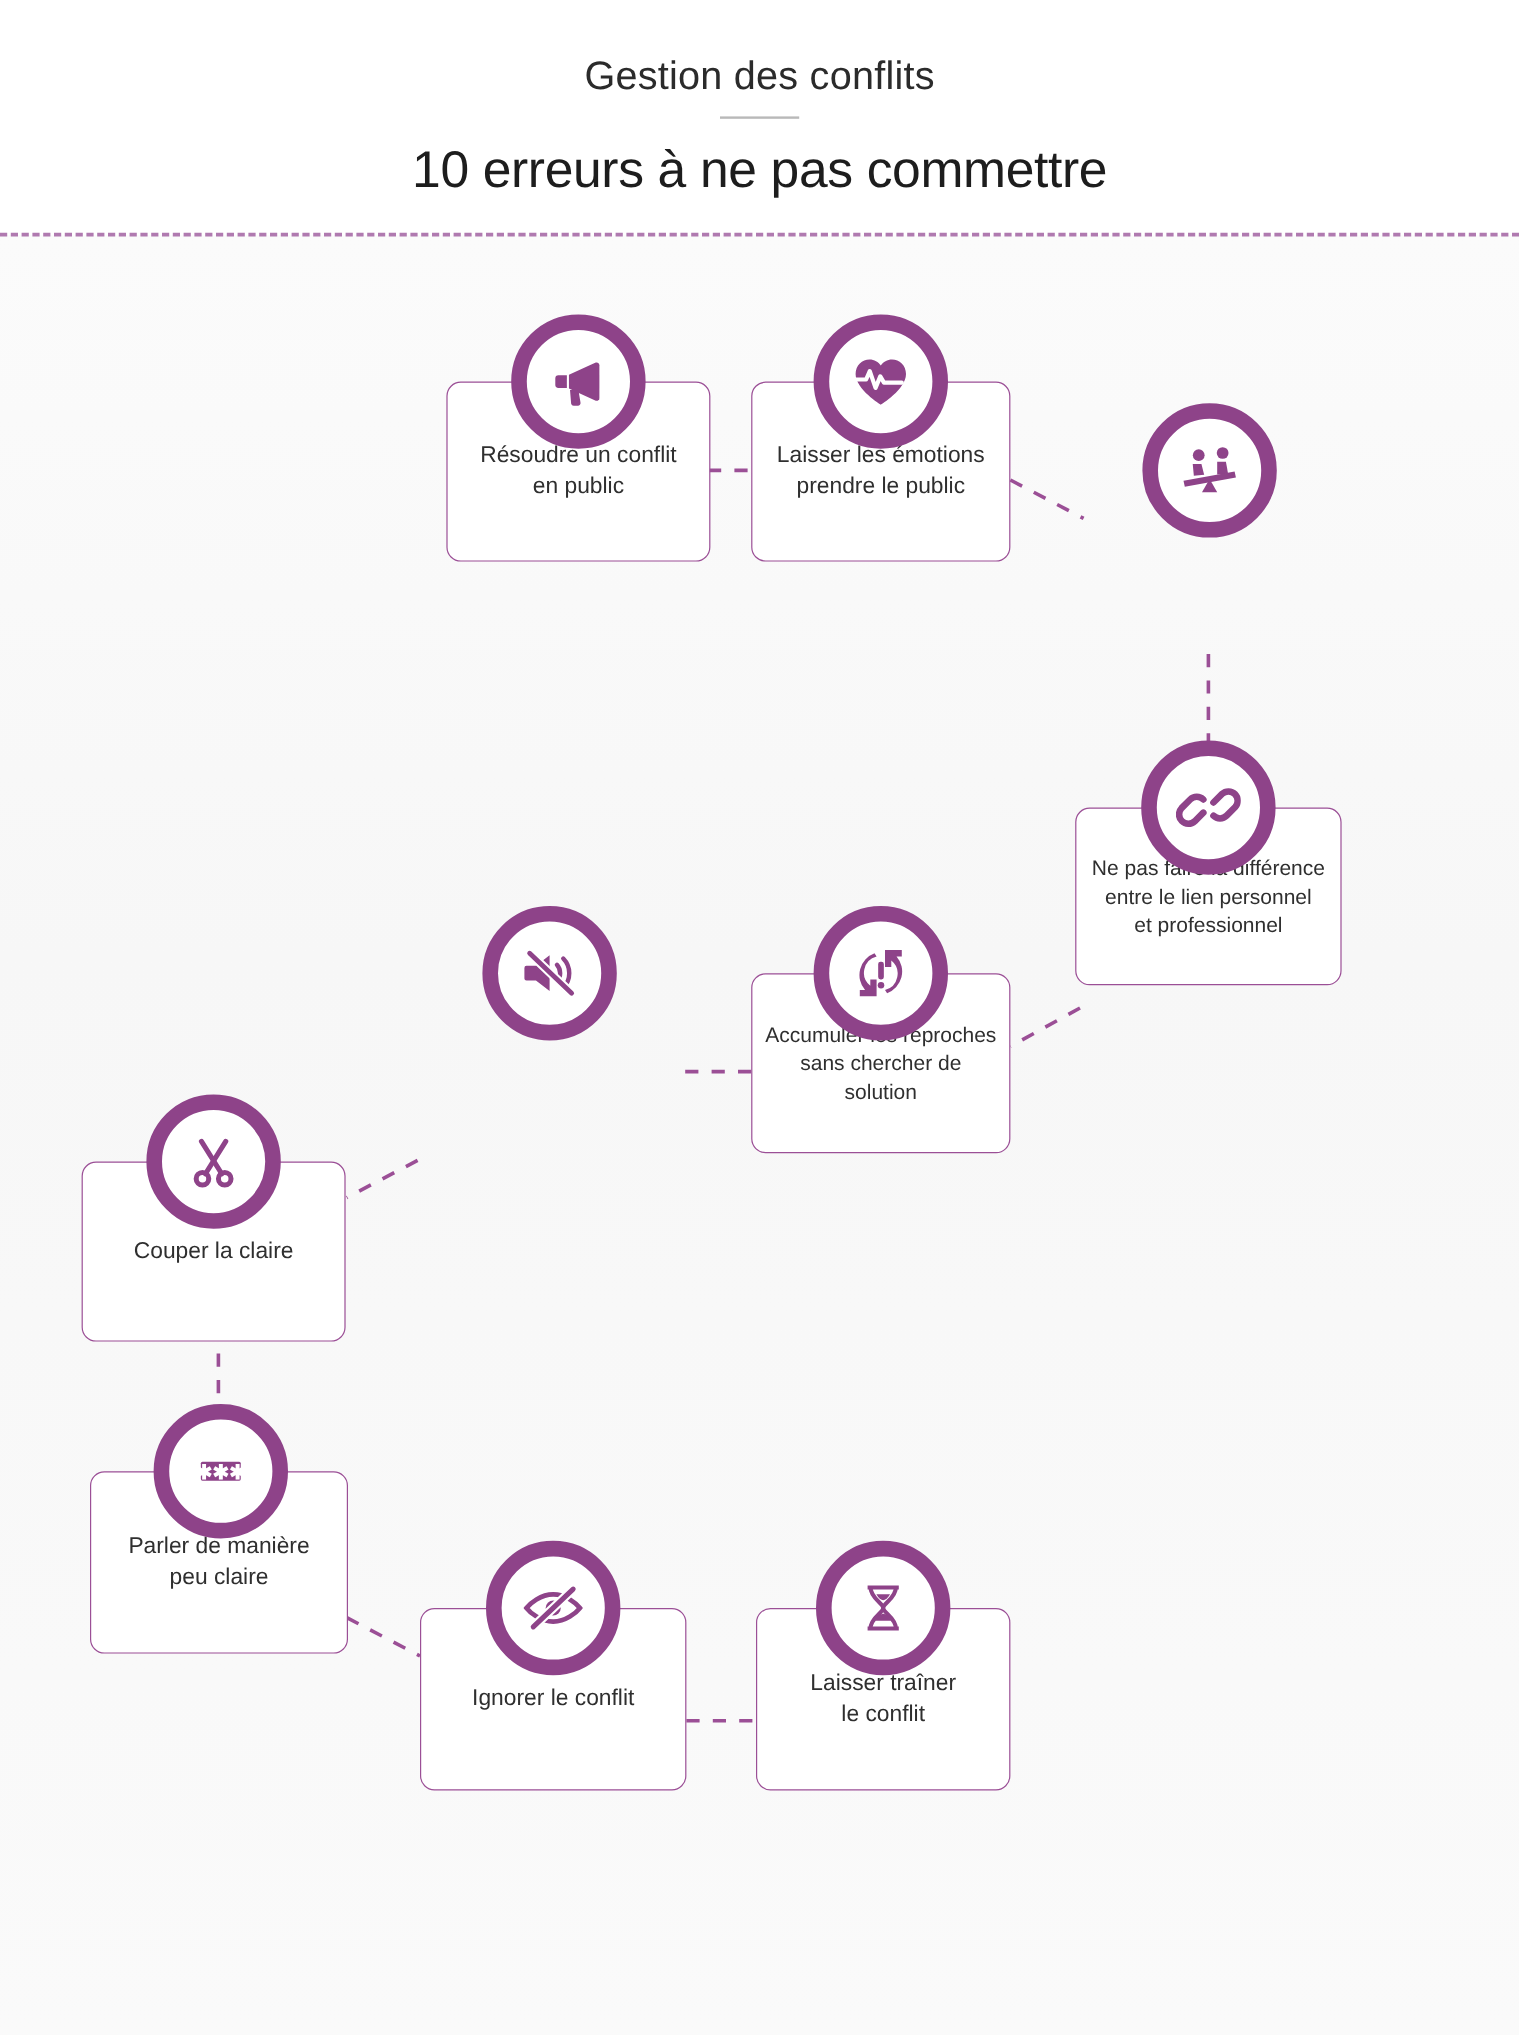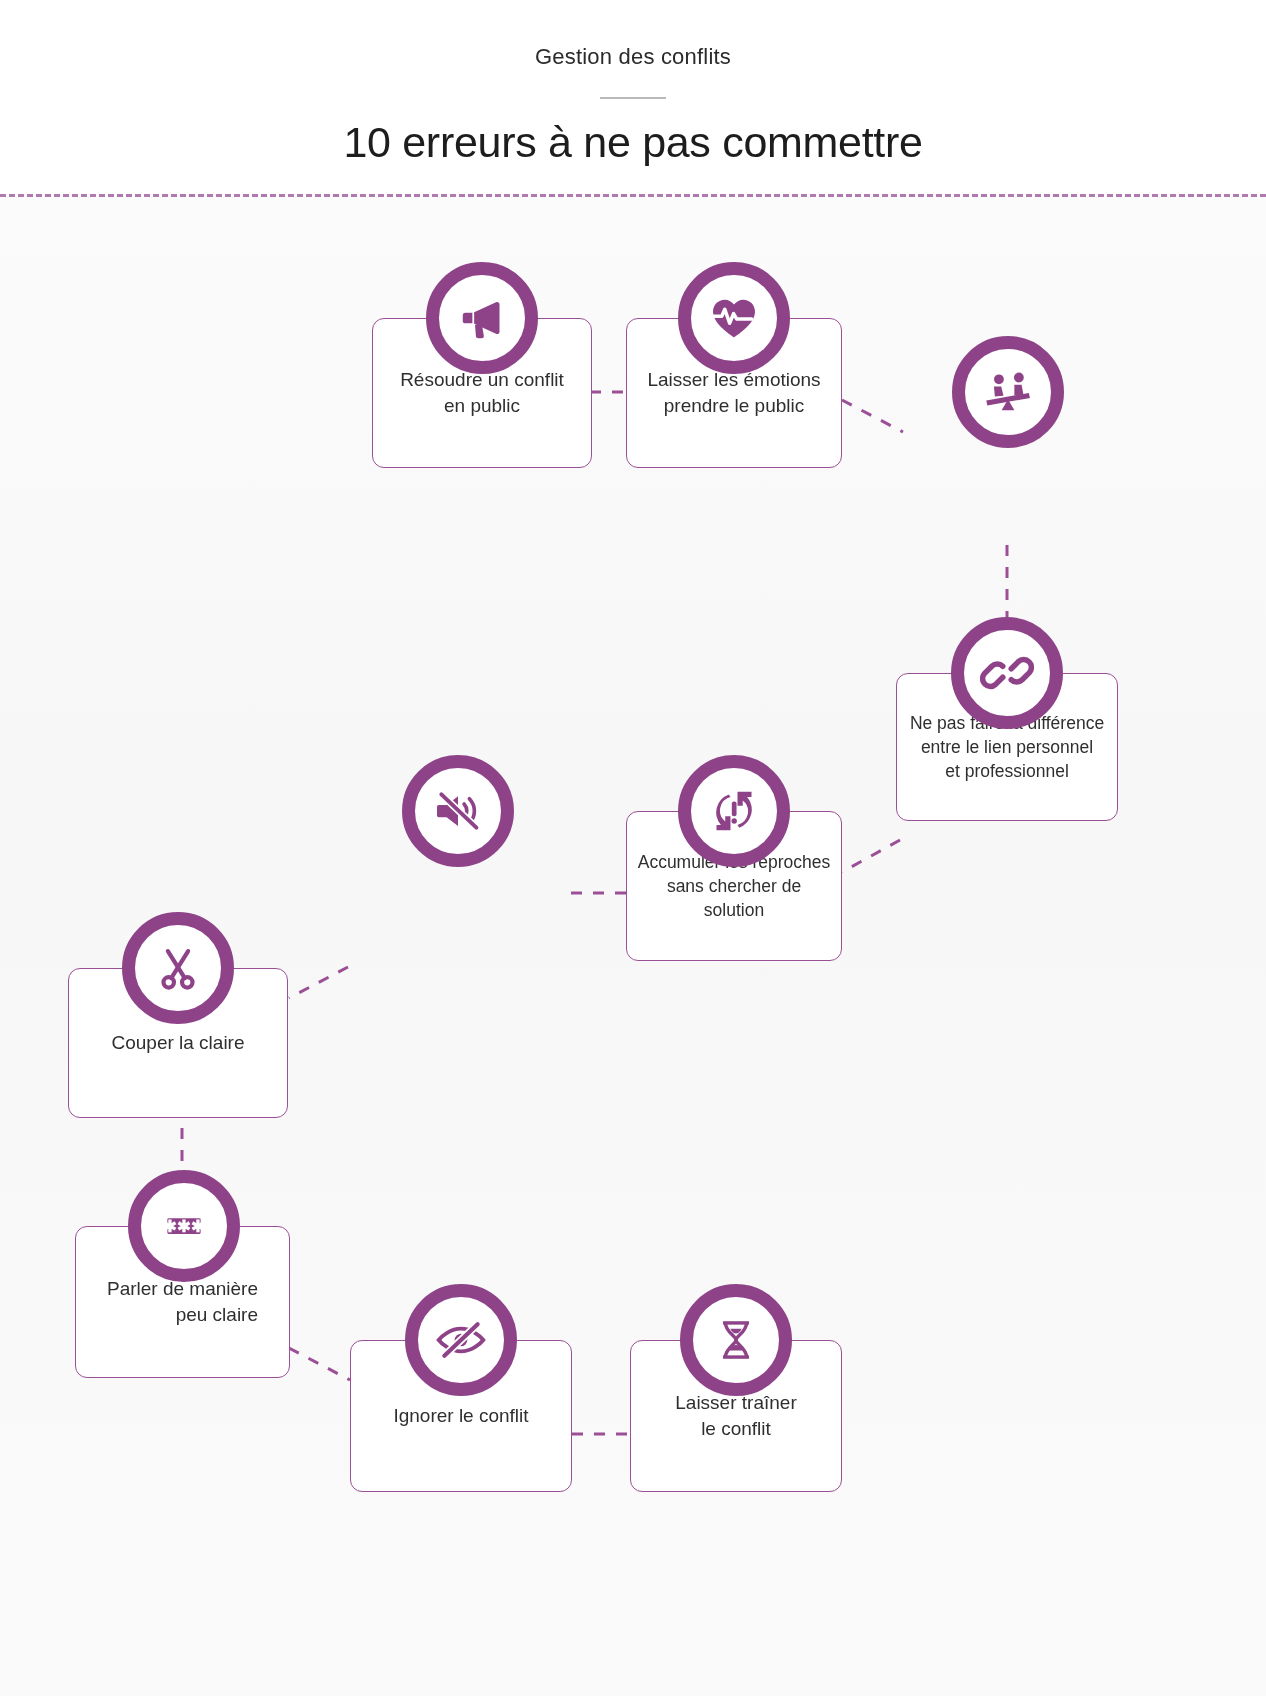--- a/index.html
+++ b/index.html
@@ -25,21 +25,21 @@
     top: 0;
     width: 1266px;
     height: 196px;
     text-align: center;
   }
   .kicker {
     position: absolute;
     top: 44px;
     left: 0;
     width: 100%;
-    font-size: 22px;
+    font-size: 33px;
     color: #2b2b2b;
     letter-spacing: 0.2px;
     font-weight: 400;
   }
   .rule {
     position: absolute;
     top: 97px;
     left: 50%;
     transform: translateX(-50%);
     width: 66px;
@@ -258,21 +258,21 @@
 
   <div class="node" style="left:75px; top:1170px; width:215px; height:262px;">
     <div class="badge" style="left:53px;">
       <svg width="56" height="56" viewBox="0 0 64 64">
         <rect x="13" y="23" width="38" height="18" rx="1.5" fill="#8e4389"></rect>
         <g fill="#ffffff" font-family="Liberation Sans" font-size="19" font-weight="bold">
           <text x="32" y="39" text-anchor="middle">✱✱✱</text>
         </g>
       </svg>
     </div>
-    <div class="node-box" style="width:215px; height:152px;text-align:right;">
+    <div class="node-box" style="width:215px; height:152px;">
       <div class="node-label">Parler de manière
 peu claire</div>
     </div>
   </div>
 
   <div class="node" style="left:350px; top:1284px; width:225px; height:262px;">
     <div class="badge" style="left:55px;">
       <svg width="56" height="56" viewBox="0 0 64 64">
         <path d="M32 19c12 0 22 8.5 25.5 13-3.5 4.5-13.5 13-25.5 13S10 36.5 6.5 32C10 27.5 20 19 32 19z" fill="none" stroke="#8e4389" stroke-width="4.4"></path>
         <circle cx="32" cy="32" r="7.2" fill="#8e4389"></circle>

